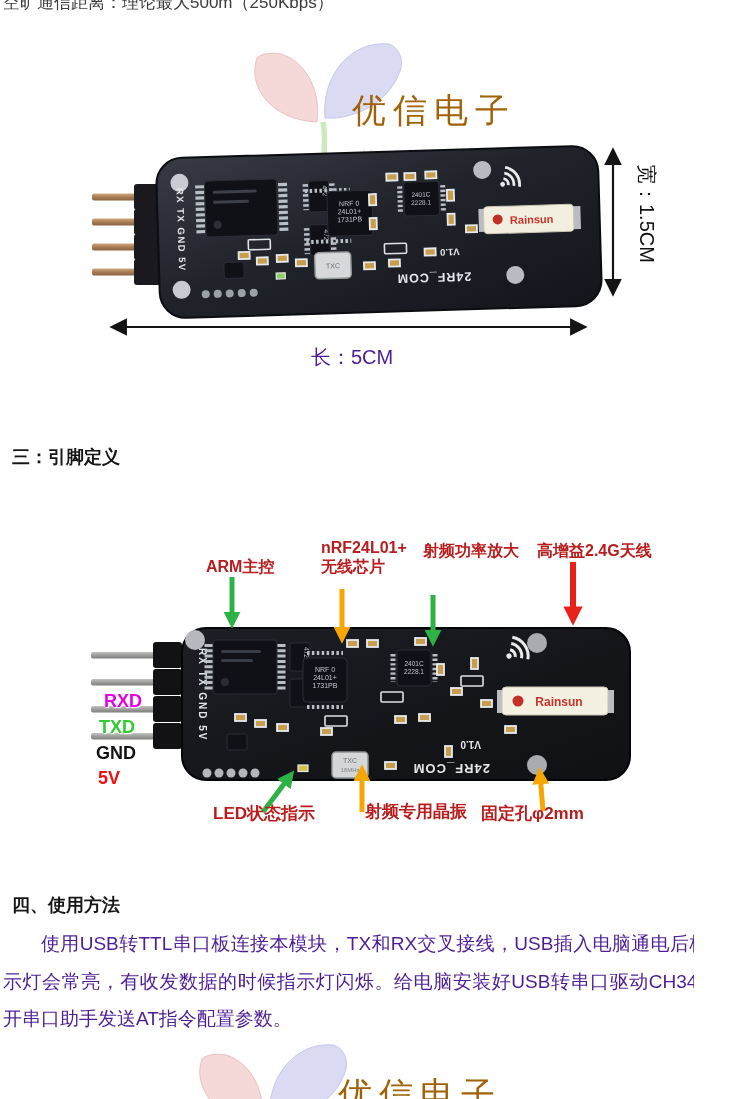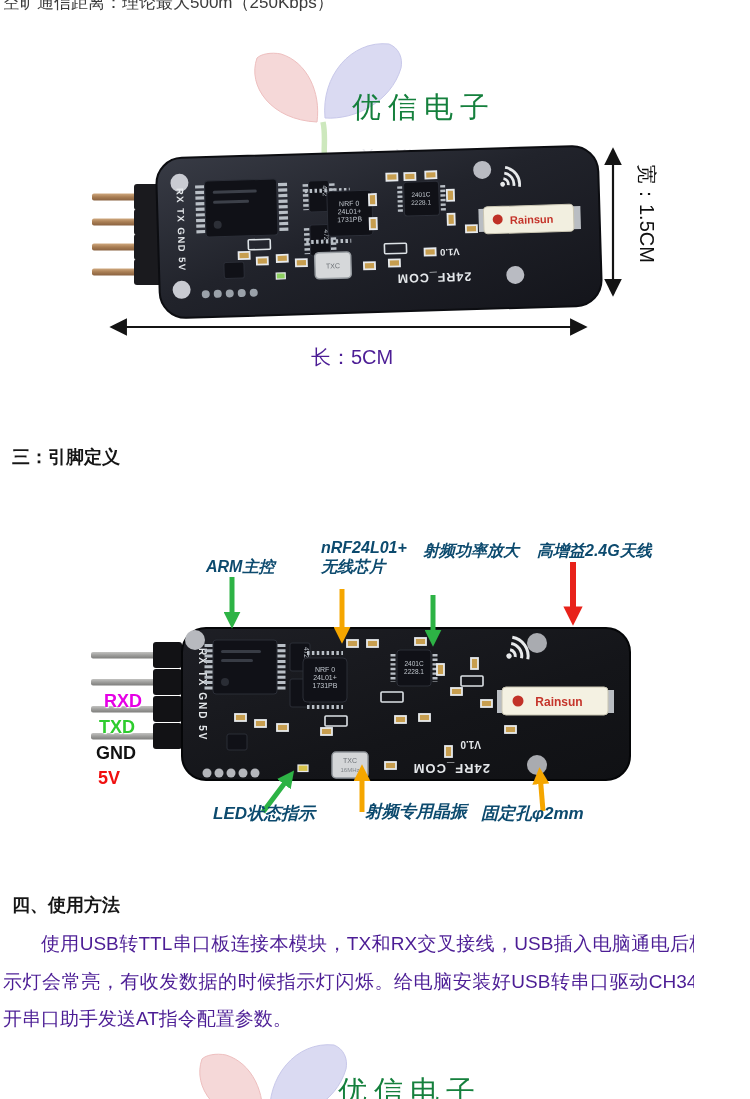--- a/index.html
+++ b/index.html
@@ -1,30 +1,30 @@
 <!DOCTYPE html>
 <html><head>
 <meta charset="utf-8">
 <style>
   html,body{margin:0;padding:0;background:#fff;}
   .page{position:relative;width:694px;height:1099px;background:#ffffff;overflow:hidden;
         font-family:"Liberation Sans","DejaVu Sans",sans-serif;color:#222;}
   .top-note{position:absolute;left:3px;top:-9px;font-size:17px;color:#3c3c3c;white-space:nowrap;}
   .wm-logo{position:absolute;}
-  .wm-brand{position:absolute;font-size:29px;color:#15803d;letter-spacing:7px;white-space:nowrap;}
+  .wm-brand{position:absolute;font-size:34px;color:#a16207;letter-spacing:7px;white-space:nowrap;}
   .wm-en{position:absolute;font-size:17px;color:#ececf0;letter-spacing:1.5px;white-space:nowrap;}
   .photo{position:absolute;}
   .overlay{position:absolute;left:0;top:0;pointer-events:none;z-index:6;}
   .dim-label-v{position:absolute;left:660px;top:164px;font-size:20px;color:#101010;
                transform:rotate(90deg);transform-origin:0 0;white-space:nowrap;}
   .dim-label-h{position:absolute;left:311px;top:344px;font-size:20px;color:#4c1d95;white-space:nowrap;}
   .heading{position:absolute;margin:0;font-size:18px;font-weight:bold;color:#161616;white-space:nowrap;}
   .h-pins{left:12px;top:445px;text-align:right;}
   .h-usage{left:12px;top:893px;font-family:Liberation Mono, monospace;}
-  .callout{position:absolute;font-weight:bold;color:#0c4a6e;white-space:nowrap;z-index:7;font-style:italic;}
+  .callout{position:absolute;font-weight:bold;color:#b91c1c;white-space:nowrap;z-index:7;}
   .c-top{font-size:16px;}
   .c-bottom{font-size:17px;}
   .c-arm{left:206px;top:557px;}
   .c-nrf{left:321px;top:538px;line-height:19px;}
   .c-pa{left:423px;top:541px;}
   .c-ant{left:537px;top:541px;text-align:center;}
   .c-led{left:213px;top:802px;text-align:center;}
   .c-xtal{left:365px;top:800px;}
   .c-hole{left:481px;top:802px;}
   .pin-label{position:absolute;font-size:18px;font-weight:bold;z-index:7;white-space:nowrap;

